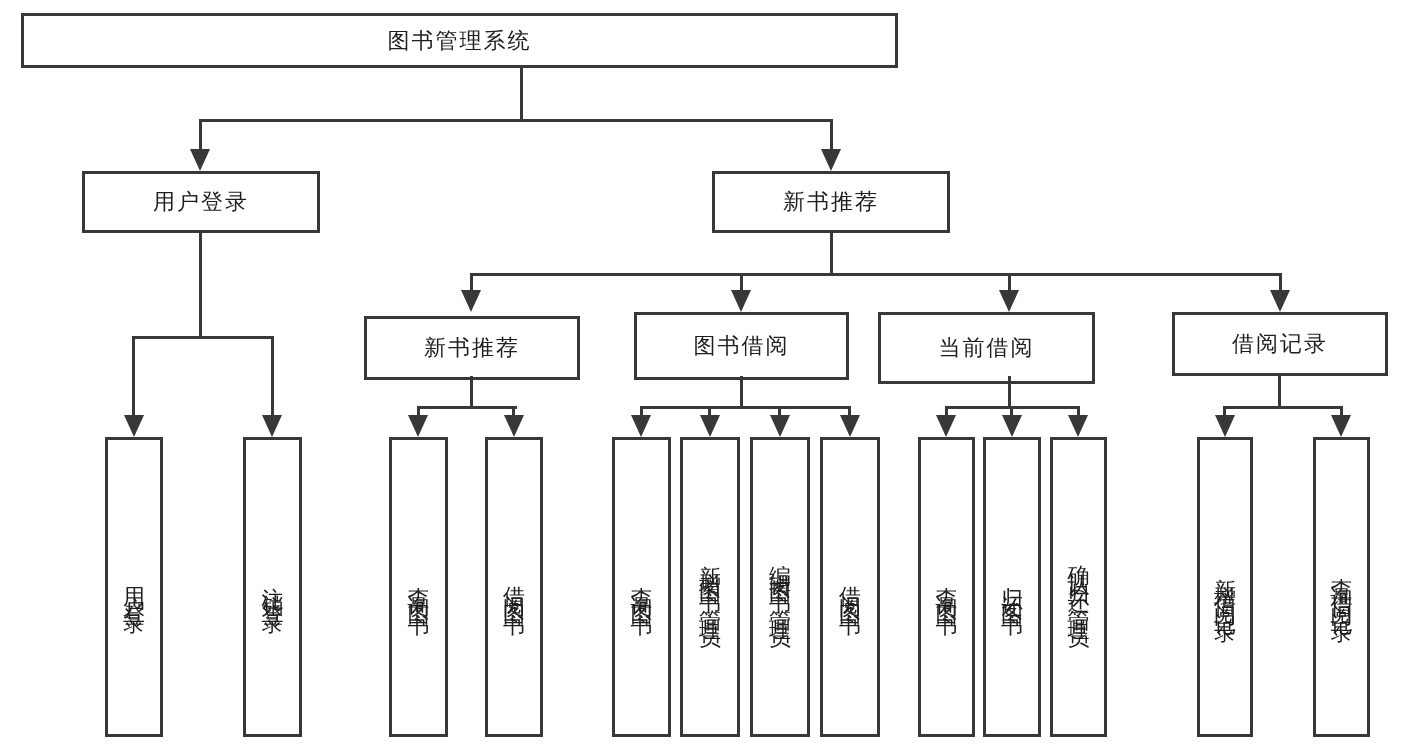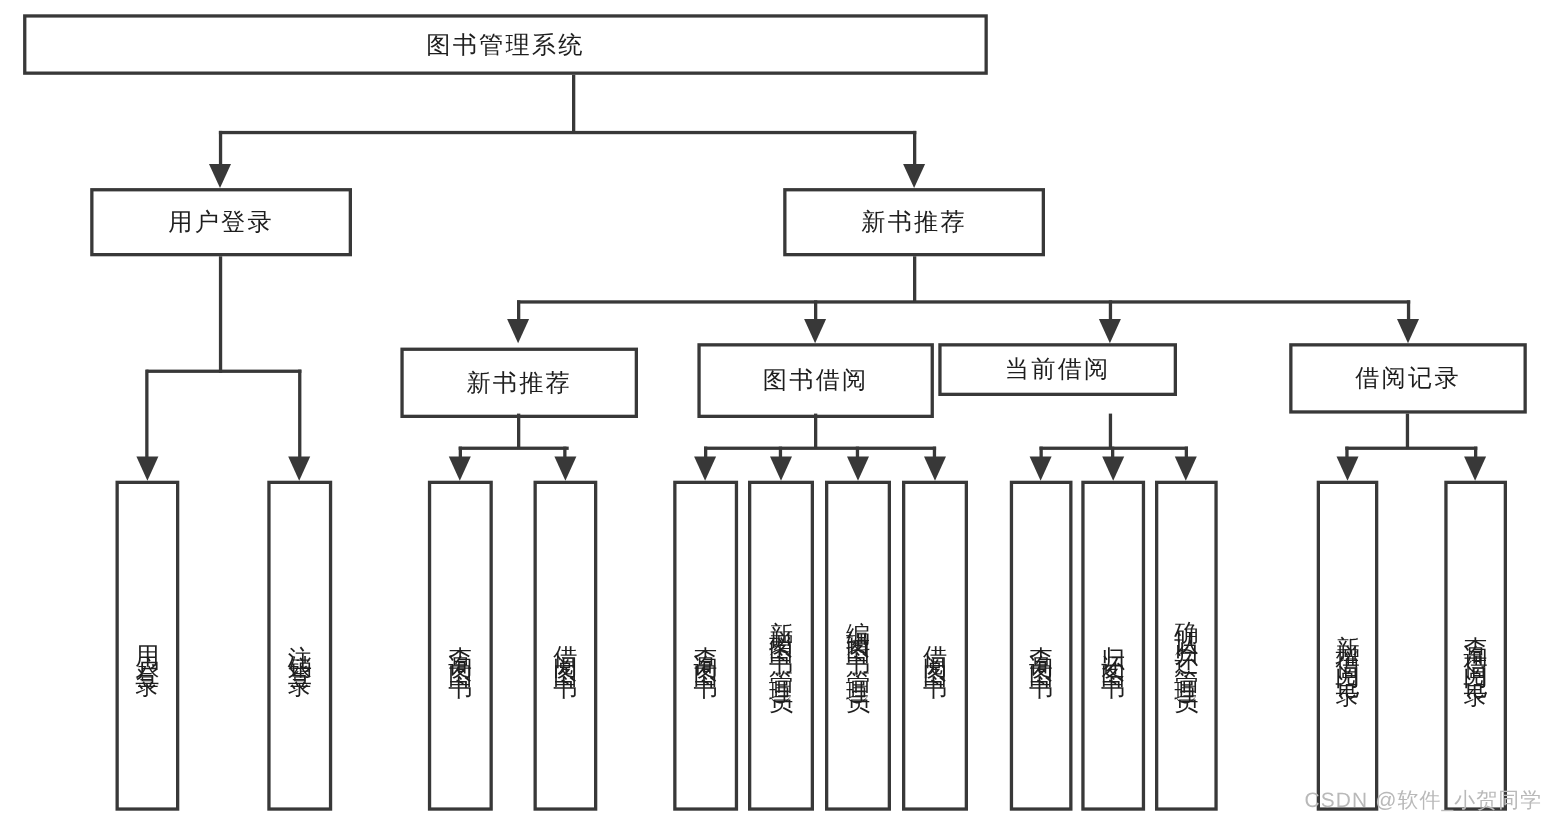--- a/index.html
+++ b/index.html
@@ -35,21 +35,21 @@
 
 <div class="stage">
 
   <div class="box" style="left:21px;top:13px;width:877px;height:55px">图书管理系统</div>
 
   <div class="box" style="left:82px;top:171px;width:238px;height:62px">用户登录</div>
   <div class="box" style="left:712px;top:171px;width:238px;height:62px">新书推荐</div>
 
   <div class="box" style="left:364px;top:316px;width:216px;height:64px">新书推荐</div>
   <div class="box" style="left:634px;top:312px;width:215px;height:68px">图书借阅</div>
-  <div class="box" style="left:853px;top:312px;width:217px;height:48px">当前借阅</div>
+  <div class="box" style="left:878px;top:312px;width:217px;height:72px">当前借阅</div>
   <div class="box" style="left:1172px;top:312px;width:216px;height:64px">借阅记录</div>
 
   <div class="leaf" style="left:105px;top:437px;width:58px;height:300px">用户登录</div>
   <div class="leaf" style="left:243px;top:437px;width:59px;height:300px">注销登录</div>
 
   <div class="leaf" style="left:389px;top:437px;width:59px;height:300px">查询图书</div>
   <div class="leaf" style="left:485px;top:437px;width:58px;height:300px">借阅图书</div>
 
   <div class="leaf" style="left:612px;top:437px;width:59px;height:300px">查询图书</div>
   <div class="leaf" style="left:680px;top:437px;width:60px;height:300px">新增图书（管理员）</div>
@@ -115,15 +115,14 @@
   <div class="v" style="left:1077px;top:406px;height:11px"></div>
   <div class="arw" style="left:1068px;top:415px"></div>
 
   <div class="v" style="left:1278px;top:376px;height:32px"></div>
   <div class="h" style="left:1223px;top:406px;width:120px"></div>
   <div class="v" style="left:1223px;top:406px;height:11px"></div>
   <div class="arw" style="left:1215px;top:415px"></div>
   <div class="v" style="left:1340px;top:406px;height:11px"></div>
   <div class="arw" style="left:1331px;top:415px"></div>
 
-  <div class="watermark" style="left:1186px;top:715px">CSDN @软件_小贺同学</div>
 
 </div>
 
 </body></html>

